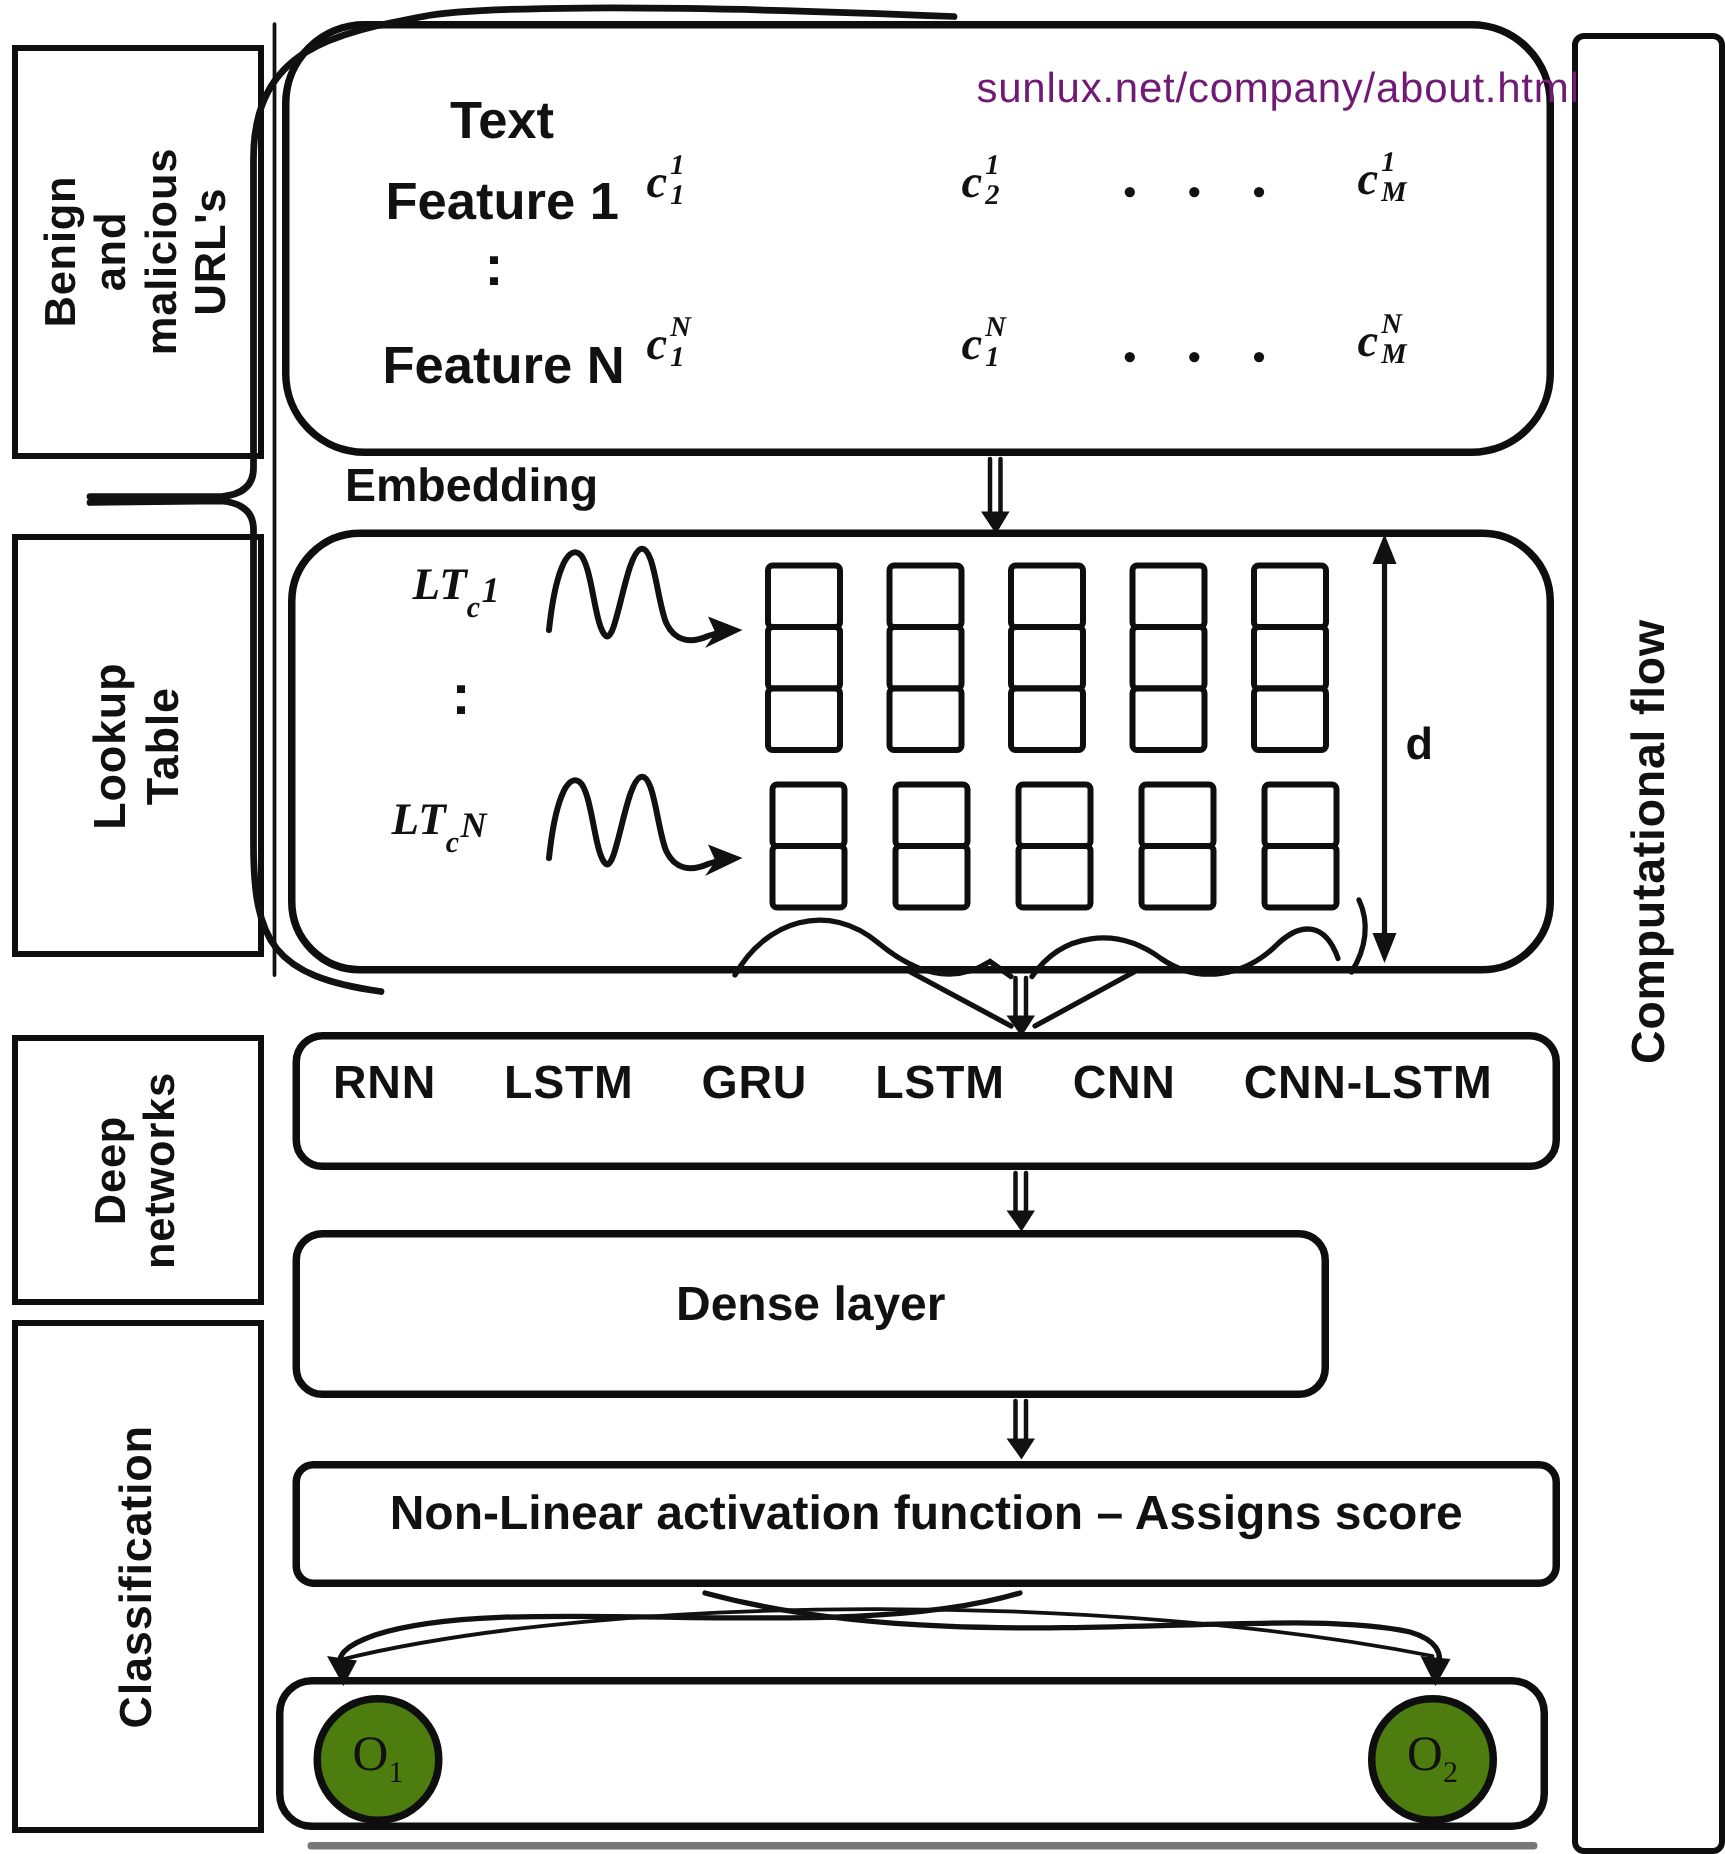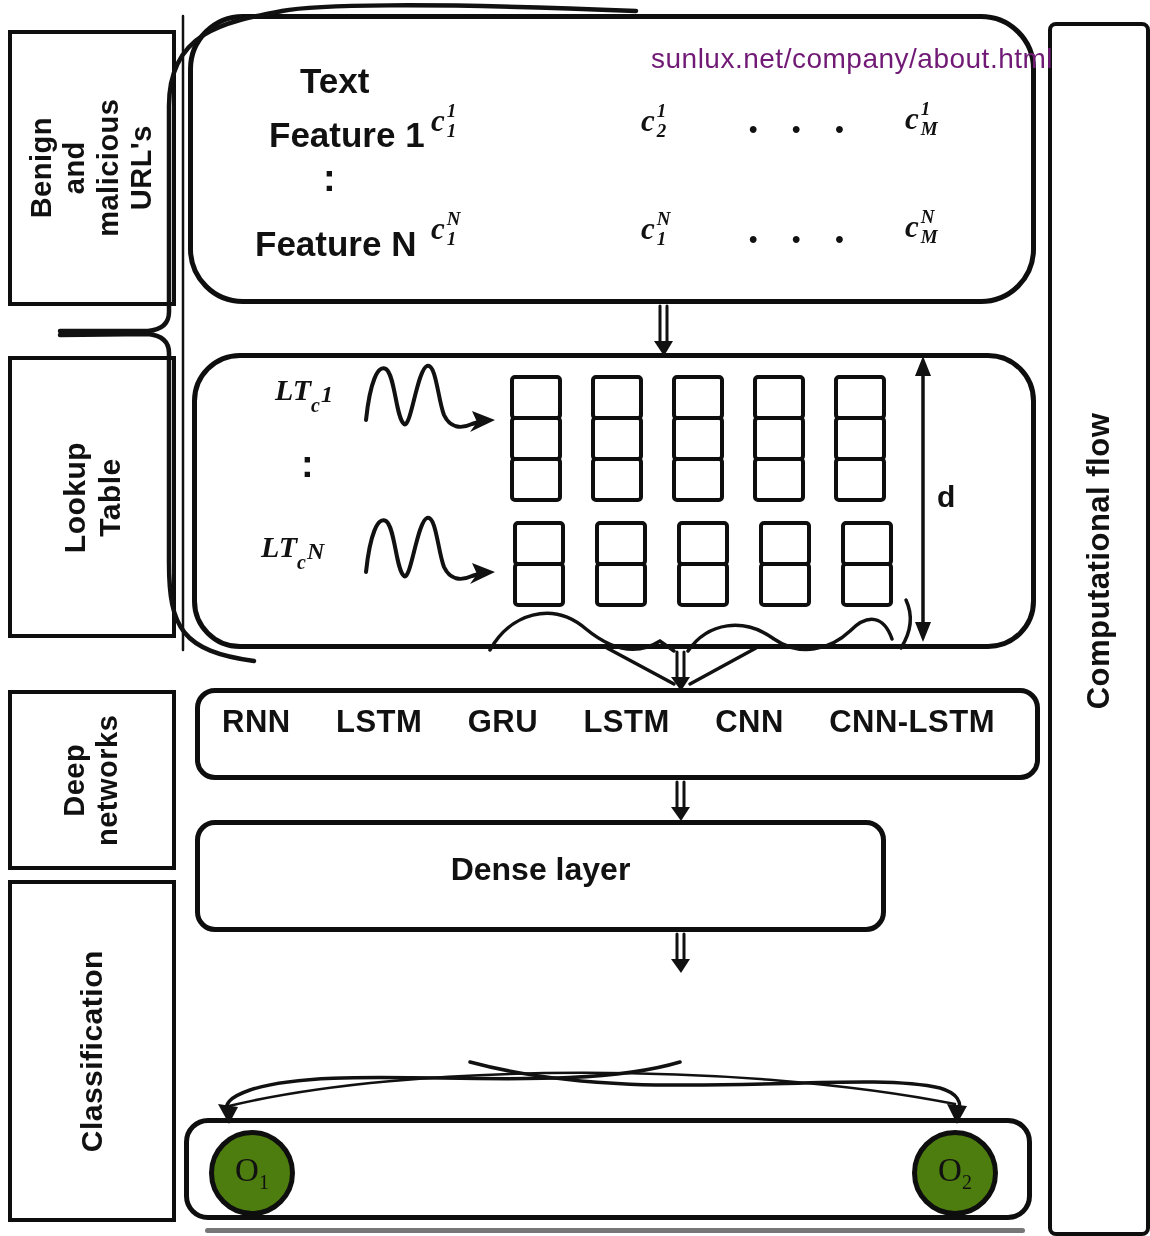--- a/index.html
+++ b/index.html
@@ -78,21 +78,21 @@
 
   <div class="labelbox" style="left:1048px;top:22px;width:94px;height:1206px;border-radius:8px;">
     <div style="position:absolute;left:50%;top:535px;transform:translate(-50%,-50%) rotate(-90deg);
                 white-space:nowrap;font-weight:bold;font-size:31px;letter-spacing:.5px;">Computational flow</div>
   </div>
 
   <div class="bigbox" style="left:188px;top:14px;width:848px;height:290px;border-radius:55px;">
     <div class="url">sunlux.net/company/about.html</div>
     <div class="t-label" style="left:107px;top:42px;">Text</div>
 
-    <div class="t-label" style="left:76px;top:96px;">Feature 1</div>
+    <div class="t-label" style="left:64px;top:96px;">Feature 1</div>
     <span class="mcell" style="left:238px;top:82px;">
       <span class="mbase">c</span>
       <span class="mstack">
           <span>1</span>
           <span>1</span>
         </span>
     </span>
     <span class="mcell" style="left:448px;top:82px;">
       <span class="mbase">c</span>
       <span class="mstack">
@@ -129,20 +129,21 @@
     <div class="dots" style="left:556px;top:206px;">• • •</div>
     <span class="mcell" style="left:712px;top:188px;">
       <span class="mbase">c</span>
       <span class="mstack">
           <span>N</span>
           <span>M</span>
         </span>
     </span>
   </div>
 
+  <div style="position:absolute;left:230px;top:306px;font-weight:bold;font-size:31px;">Embedding</div>
 
   <div class="bigbox" style="left:192px;top:353px;width:844px;height:296px;border-radius:48px;padding-left:20px;">
     <span class="ltitem" style="left:78px;top:15px;">
       <span class="ltbase">LT</span><span class="ltsub">c</span><span class="ltpost">1</span>
     </span>
     <div class="vdots" style="left:104px;top:85px;">:</div>
     <span class="ltitem" style="left:64px;top:172px;">
       <span class="ltbase">LT</span><span class="ltsub">c</span><span class="ltpost">N</span>
     </span>
 
@@ -205,20 +206,23 @@
     <span>GRU</span>
     <span>LSTM</span>
     <span>CNN</span>
     <span>CNN-LSTM</span>
   </div>
 
   <div class="centerbox" style="left:195px;top:820px;width:691px;height:112px;padding-top:26px;font-size:32px;">
     <span>Dense layer</span>
   </div>
 
+  <div class="centerbox" style="left:195px;top:974px;width:845px;height:84px;border-radius:14px;padding-top:11px;font-size:32px;">
+    <span>Non-Linear activation function – Assigns score</span>
+  </div>
 
   <div class="bigbox" style="left:184px;top:1118px;width:848px;height:102px;border-radius:24px;">
     <div class="ocircle" style="left:20px;top:7px;">
       <span><span>O</span><sub>1</sub></span>
     </div>
     <div class="ocircle" style="left:723px;top:7px;">
       <span><span>O</span><sub>2</sub></span>
     </div>
   </div>
   <div class="shadowline" style="left:205px;top:1228px;width:820px;height:5px;"></div>

